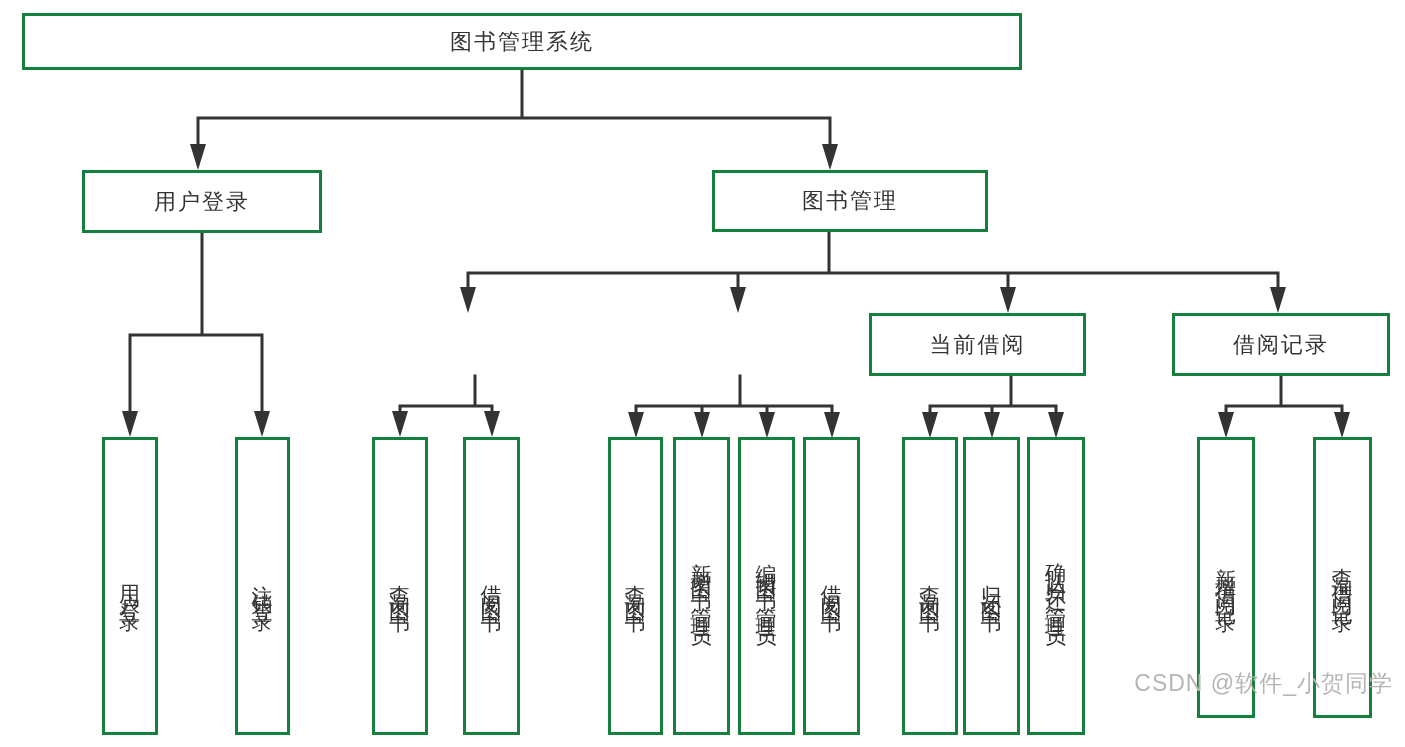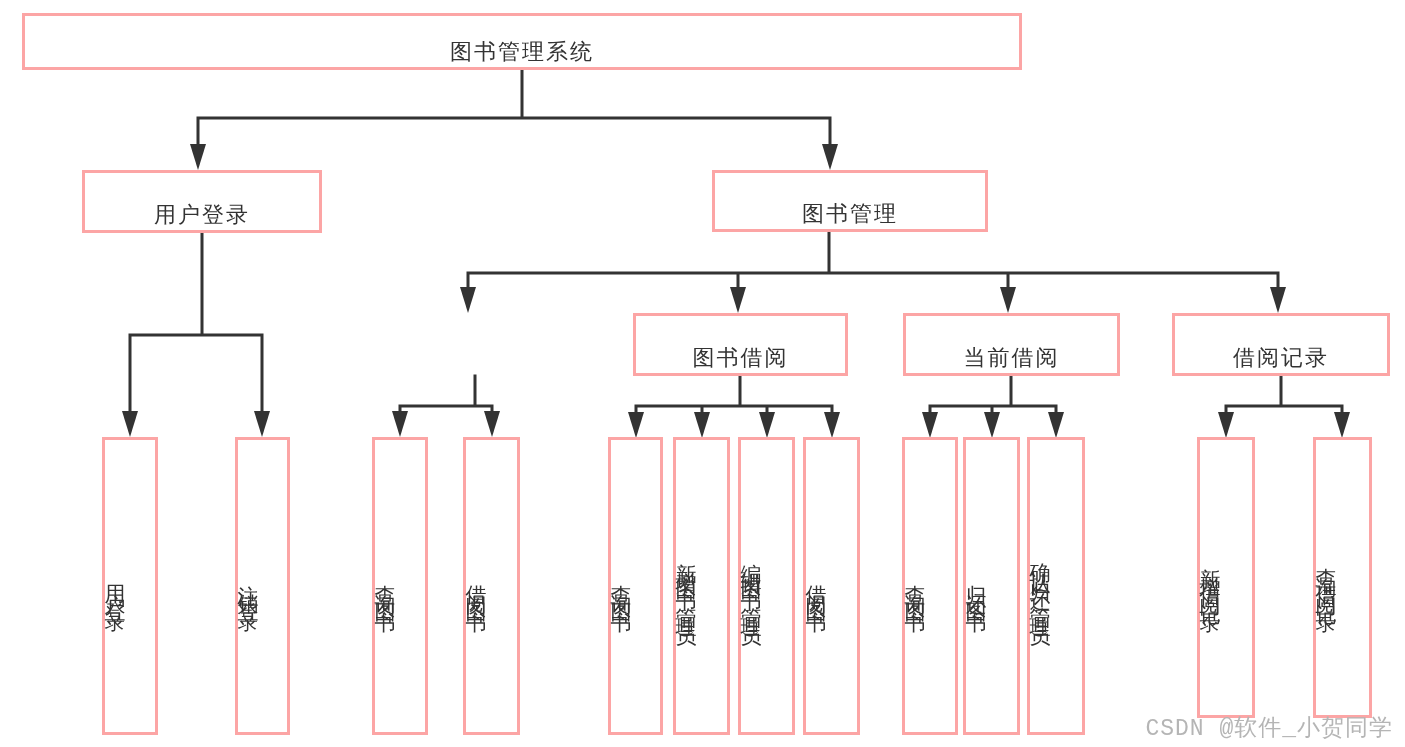--- a/index.html
+++ b/index.html
@@ -7,46 +7,45 @@
     position:relative;
     width:1405px;height:747px;
     background:#ffffff;
     font-family:"Liberation Sans","DejaVu Sans",sans-serif;
     overflow:hidden;
   }
   #wires{position:absolute;left:0;top:0;z-index:0;}
   .node{
     position:absolute;
     box-sizing:border-box;
-    border:3px solid #fca5a5;
+    border:3px solid #15803d;
     background:#ffffff;
     display:flex;
-    align-items:flex-end;
+    align-items:center;
     justify-content:center;
     color:#333333;
     z-index:1;
   }
   .node.h{font-size:22px;letter-spacing:2px;}
   .node.v{
     writing-mode:vertical-rl;
     text-orientation:mixed;
     font-size:21px;
     letter-spacing:9px;
     line-height:1;
   }
   .watermark{
     position:absolute;
     right:12px;
-    top:712px;
+    top:668px;
     z-index:3;
     font-size:23px;
     color:#b5b5b5;
     letter-spacing:1px;
     white-space:nowrap;
-    font-family:Liberation Mono, monospace;
   }
 </style>
 </head>
 <body>
 
 <div id="stage">
 
   <svg id="wires" width="1405" height="747" viewBox="0 0 1405 747">
     <g stroke="#333333" stroke-width="3" fill="none" stroke-linecap="square">
 
@@ -91,24 +90,21 @@
     <span>图书管理系统</span>
   </div>
 
   <div class="node h" style="left:82px;top:170px;width:240px;height:63px">
     <span>用户登录</span>
   </div>
   <div class="node h" style="left:712px;top:170px;width:276px;height:62px">
     <span>图书管理</span>
   </div>
 
-  <div class="node h" style="left:633px;top:313px;width:215px;height:63px">
-    <span>图书借阅</span>
-  </div>
-  <div class="node h" style="left:903px;top:313px;width:217px;height:63px">
+  <div class="node h" style="left:869px;top:313px;width:217px;height:63px">
     <span>当前借阅</span>
   </div>
   <div class="node h" style="left:1172px;top:313px;width:218px;height:63px">
     <span>借阅记录</span>
   </div>
 
   <div class="node v" style="left:102px;top:437px;width:56px;height:298px">
     <span>用户登录</span>
   </div>
   <div class="node v" style="left:235px;top:437px;width:55px;height:298px">

